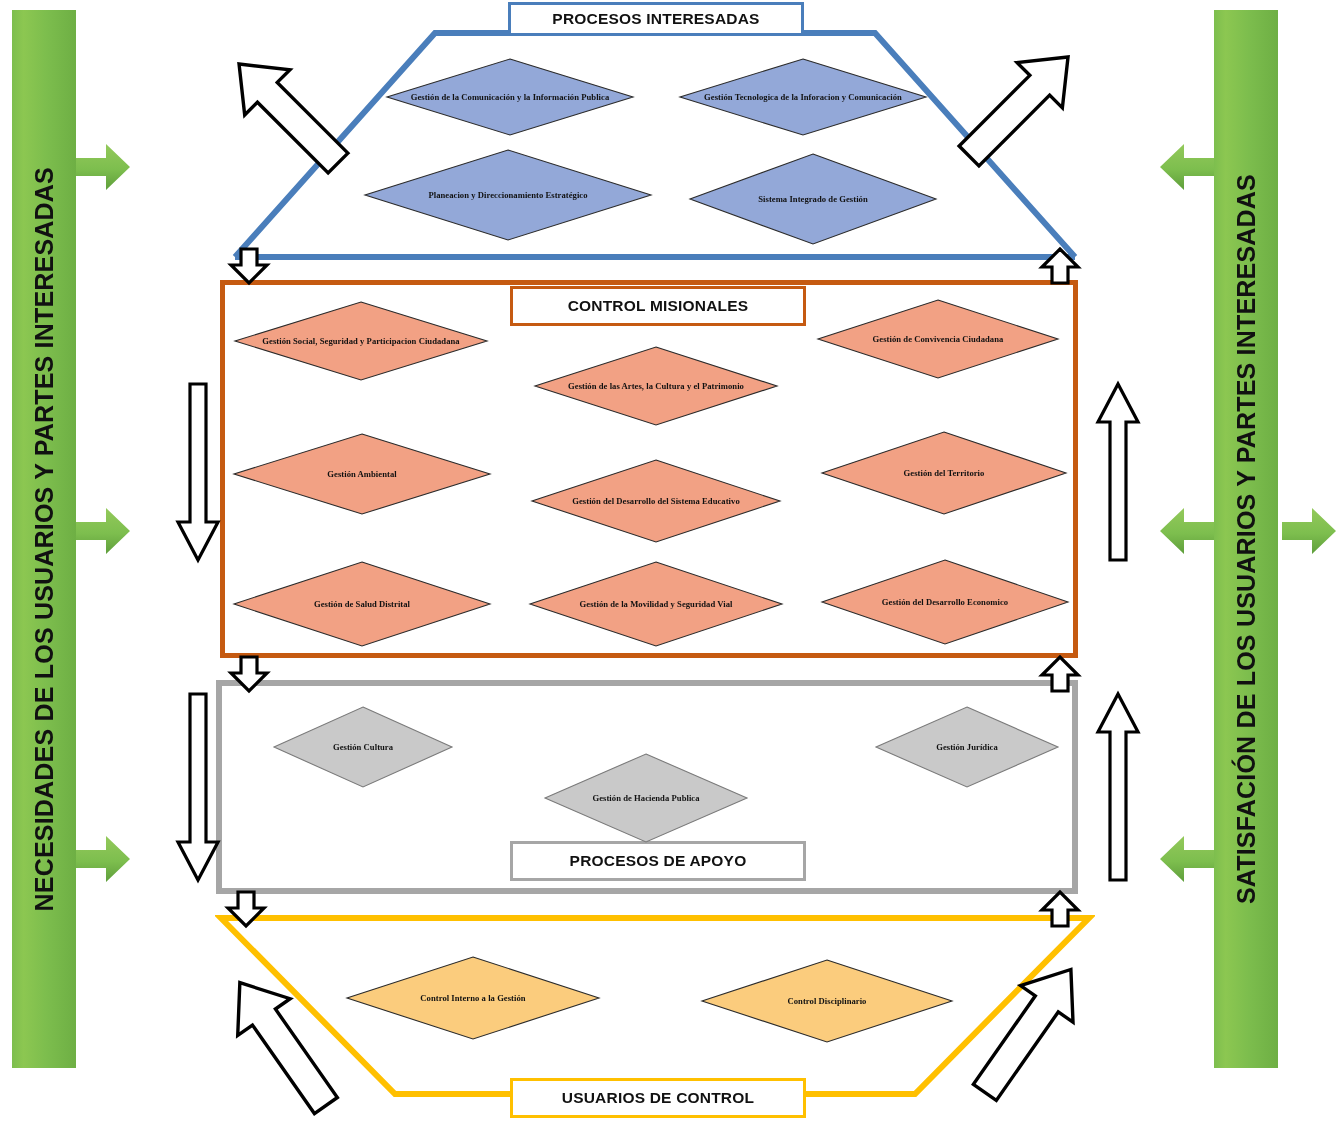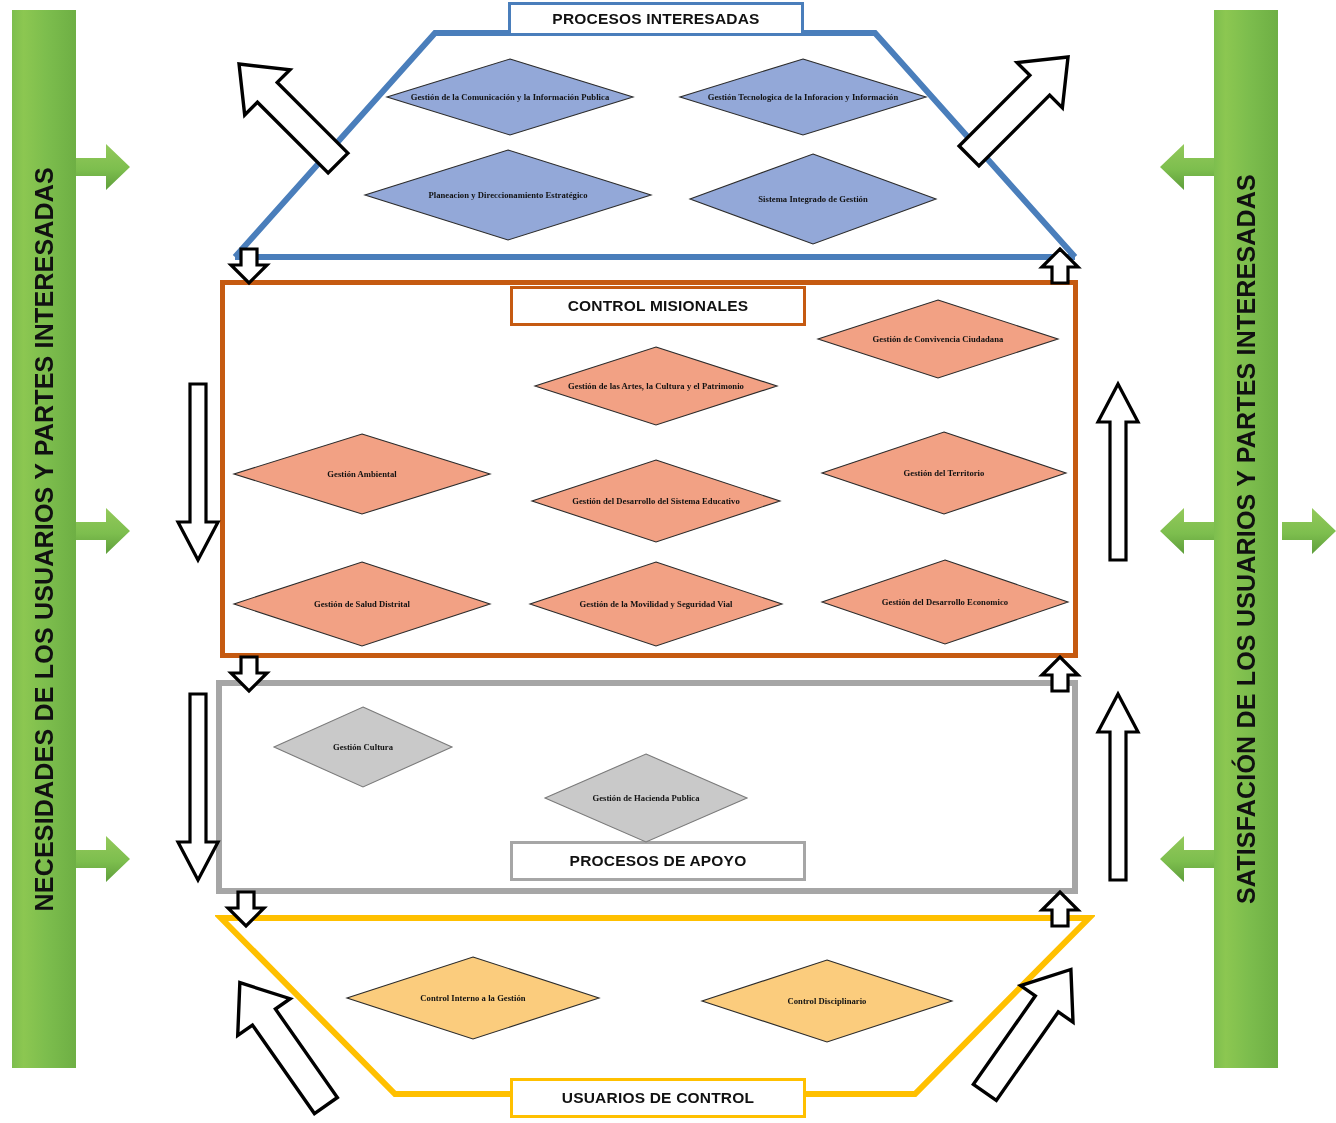--- a/index.html
+++ b/index.html
@@ -116,40 +116,46 @@
   <div class="dia" style="left:385px;top:57px;width:250px;height:80px">
     <svg width="250" height="80">
         <polygon points="125,2 248,40 125,78 2,40" fill="#93A8D8" stroke="#2b2b2b" stroke-width="1.1"></polygon>
       </svg>
     <div class="lbl">Gestión de la Comunicación y la Información  Publica</div>
   </div>
   <div class="dia" style="left:678px;top:57px;width:250px;height:80px">
     <svg width="250" height="80">
         <polygon points="125,2 248,40 125,78 2,40" fill="#93A8D8" stroke="#2b2b2b" stroke-width="1.1"></polygon>
       </svg>
-    <div class="lbl">Gestión Tecnologica  de la Inforacion  y Información</div>
+    <div class="lbl">Gestión Tecnologica  de la Inforacion  y Comunicación</div>
   </div>
   <div class="dia" style="left:363px;top:148px;width:290px;height:94px">
     <svg width="290" height="94">
         <polygon points="145,2 288,47 145,92 2,47" fill="#93A8D8" stroke="#2b2b2b" stroke-width="1.1"></polygon>
       </svg>
     <div class="lbl">Planeacion  y Direccionamiento Estratégico</div>
   </div>
   <div class="dia" style="left:688px;top:152px;width:250px;height:94px">
     <svg width="250" height="94">
         <polygon points="125,2 248,47 125,92 2,47" fill="#93A8D8" stroke="#2b2b2b" stroke-width="1.1"></polygon>
       </svg>
     <div class="lbl">Sistema Integrado de Gestión</div>
   </div>
 
   <div class="band" id="band-mis"></div>
   <div class="titlebox" id="t-mis" style="left:510px;top:286px;width:290px;height:34px;border:3px solid #C55A11">
     <span>CONTROL MISIONALES</span>
   </div>
 
+  <div class="dia" style="left:233px;top:300px;width:256px;height:82px">
+    <svg width="256" height="82">
+        <polygon points="128,2 254,41 128,80 2,41" fill="#F2A184" stroke="#2b2b2b" stroke-width="1.1"></polygon>
+      </svg>
+    <div class="lbl">Gestión Social,  Seguridad  y Participacion  Ciudadana</div>
+  </div>
   <div class="dia" style="left:816px;top:298px;width:244px;height:82px">
     <svg width="244" height="82">
         <polygon points="122,2 242,41 122,80 2,41" fill="#F2A184" stroke="#2b2b2b" stroke-width="1.1"></polygon>
       </svg>
     <div class="lbl">Gestión de Convivencia Ciudadana</div>
   </div>
   <div class="dia" style="left:533px;top:345px;width:246px;height:82px">
     <svg width="246" height="82">
         <polygon points="123,2 244,41 123,80 2,41" fill="#F2A184" stroke="#2b2b2b" stroke-width="1.1"></polygon>
       </svg>
@@ -197,20 +203,26 @@
   <div class="band" id="band-apo"></div>
   <div class="titlebox" id="t-apo" style="left:510px;top:841px;width:290px;height:34px;border:3px solid #A6A6A6">
     <span>PROCESOS DE APOYO</span>
   </div>
 
   <div class="dia" style="left:272px;top:705px;width:182px;height:84px">
     <svg width="182" height="84">
         <polygon points="91,2 180,42 91,82 2,42" fill="#C9C9C9" stroke="#7a7a7a" stroke-width="1.1"></polygon>
       </svg>
     <div class="lbl">Gestión  Cultura</div>
+  </div>
+  <div class="dia" style="left:874px;top:705px;width:186px;height:84px">
+    <svg width="186" height="84">
+        <polygon points="93,2 184,42 93,82 2,42" fill="#C9C9C9" stroke="#7a7a7a" stroke-width="1.1"></polygon>
+      </svg>
+    <div class="lbl">Gestión Jurídica</div>
   </div>
   <div class="dia" style="left:543px;top:752px;width:206px;height:92px">
     <svg width="206" height="92">
         <polygon points="103,2 204,46 103,90 2,46" fill="#C9C9C9" stroke="#7a7a7a" stroke-width="1.1"></polygon>
       </svg>
     <div class="lbl">Gestión de Hacienda Publica</div>
   </div>
 
   <div class="trap" style="left:215px;top:912px;width:880px;height:190px">
     <svg width="880" height="190" viewBox="0 0 880 190">

